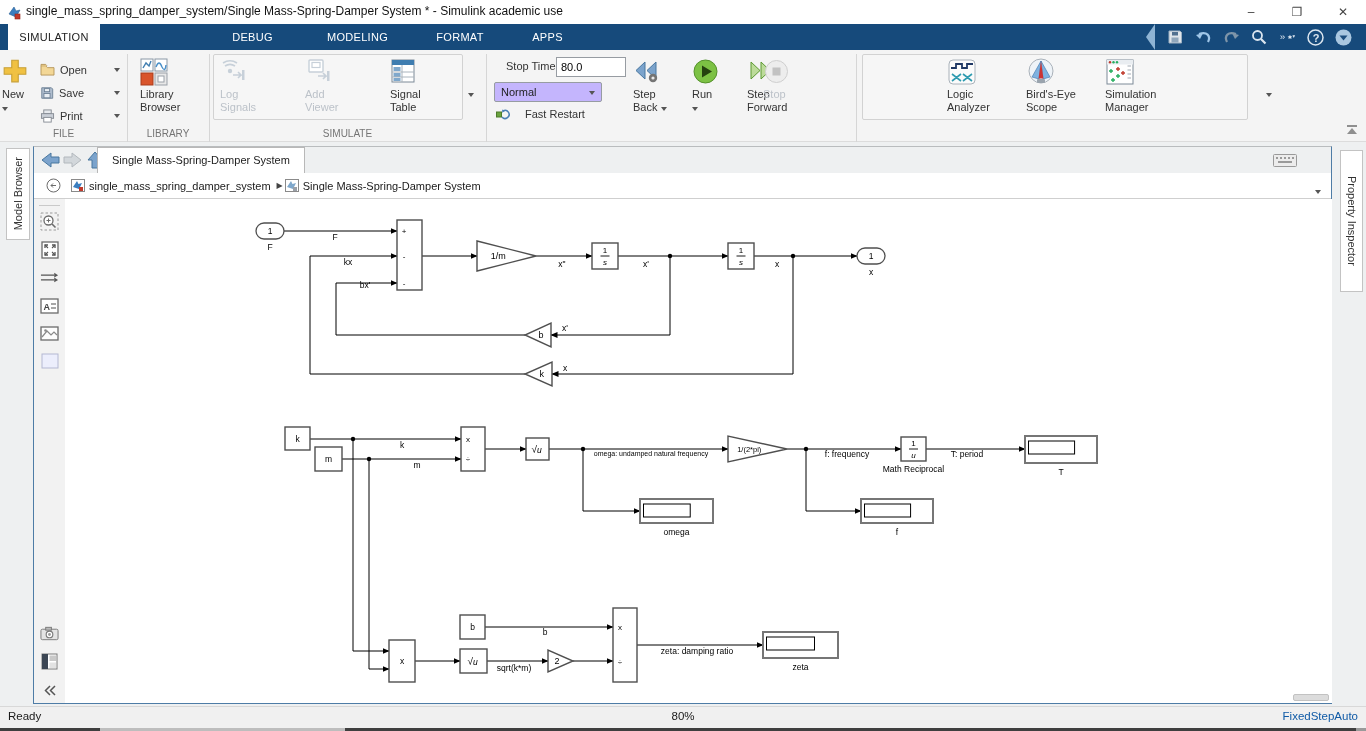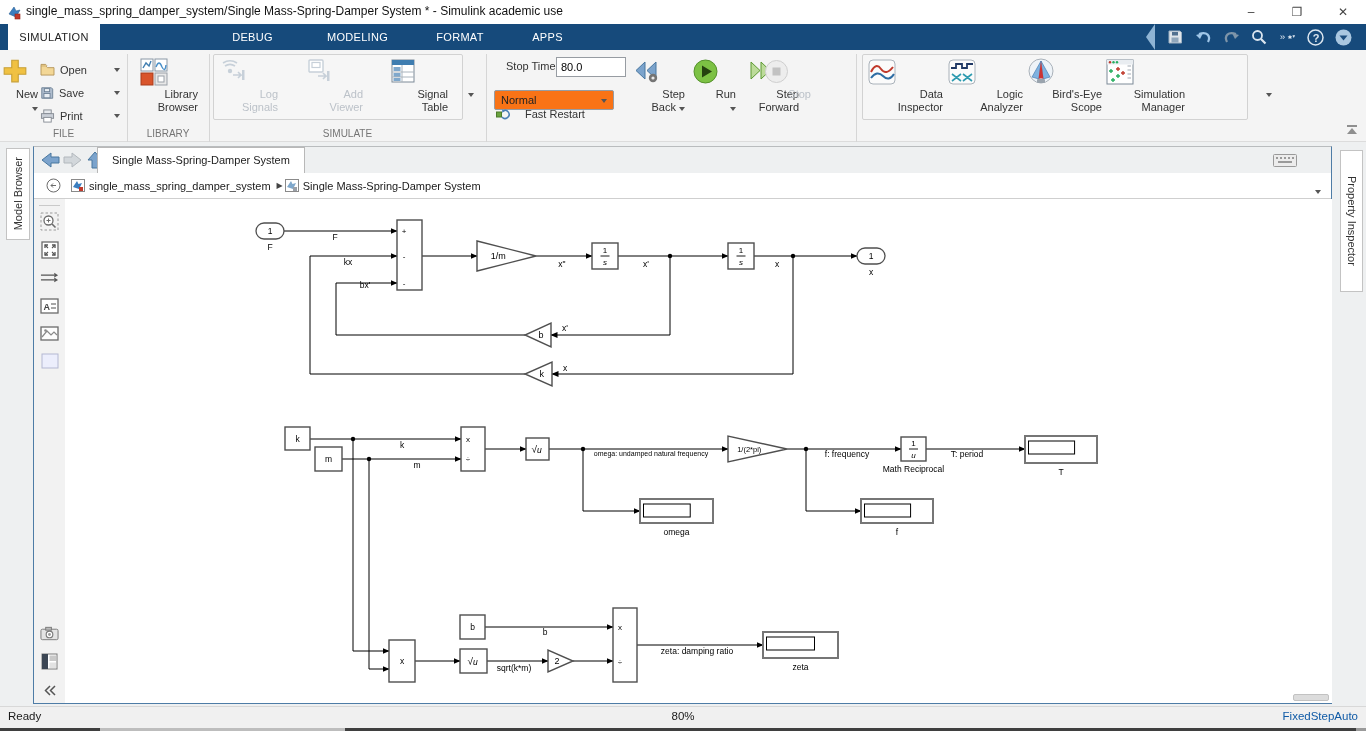--- a/index.html
+++ b/index.html
@@ -17,30 +17,30 @@
   #tabrow { position:absolute; left:0; top:24px; width:1366px; height:26px; background:#164a7b; }
   .rtab { position:absolute; top:0; height:26px; line-height:26px; text-align:center; color:#fff; font-size:11px; letter-spacing:.3px; }
   .rtab.active { background:#fff; color:#222; }
   #qat { position:absolute; right:0; top:0; height:26px; display:flex; align-items:center; gap:10px; padding-right:14px; }
   #qat .qi { width:18px; height:18px; display:flex; align-items:center; justify-content:center; }
 
   
   #ribbon { position:absolute; left:0; top:50px; width:1366px; height:92px; background:#f4f4f4; border-bottom:1px solid #dcdcdc; }
   .gsep { position:absolute; top:4px; width:1px; height:132px; background:#d6d6d6; top:4px; }
   .glabel { position:absolute; top:78px; font-size:10px; color:#747474; text-align:center; }
-  .bigbtn { position:absolute; top:6px; width:56px; text-align:right; cursor:default; }
+  .bigbtn { position:absolute; top:6px; width:56px; text-align:left; cursor:default; }
   .bigbtn .bic { display:block; height:30px; margin-top:2px; }
   .bigbtn .l1, .bigbtn .l2 { display:block; font-size:11px; color:#333; line-height:13px; }
   .bigbtn.disabled .l1, .bigbtn.disabled .l2 { color:#bcc2c9; }
   .rowbtn { position:absolute; left:40px; width:86px; height:21px; display:flex; align-items:center; gap:5px; font-size:11px; color:#333; }
   .dd { width:0; height:0; border-left:3.5px solid transparent; border-right:3.5px solid transparent; border-top:4px solid #555; display:inline-block; }
   .panelbox { position:absolute; top:4px; border:1px solid #d2d2d2; border-radius:2px; background:#f6f6f6; }
   .fld { font-size:11px; color:#333;margin-left:10px; }
   #stoptime-input { position:absolute; left:556px; top:7px; width:70px; height:20px; border:1px solid #979ca2; background:#fff; font-size:11px; padding:0 4px; font-family:"Liberation Sans",sans-serif; }
-  #mode-select { position:absolute; left:494px; top:32px; width:120px; height:20px; border:1px solid #979ca2; border-radius:2px; background:#f97316; font-size:11px; line-height:18px; padding:0 6px;margin-top:8px; }
+  #mode-select { position:absolute; left:494px; top:32px; width:108px; height:20px; border:1px solid #979ca2; border-radius:2px; background:#c4b5fd; font-size:11px; line-height:18px; padding:0 6px; }
   #mode-select .dd { position:absolute; right:6px; top:8px; }
 
   
   #editor { position:absolute; left:0; top:142px; width:1366px; height:564px; background:#eef0f1; }
   #mb-tab { position:absolute; left:6px; top:6px; width:24px; height:92px; background:#fff; border:1px solid #c3c3c3; display:flex; align-items:center; justify-content:center; }
   #mb-tab span { writing-mode:vertical-rl; transform:rotate(180deg); font-size:11px; color:#333; white-space:nowrap; }
   #pi-tab { position:absolute; left:1340px; top:8px; width:23px; height:142px; background:#fff; border:1px solid #c3c3c3; display:flex; align-items:center; justify-content:center; }
   #pi-tab span { writing-mode:vertical-rl; font-size:11px; color:#333; white-space:nowrap; }
   #frame { position:absolute; left:33px; top:4px; width:1299px; height:558px; background:#fff;
     border:1px solid #4e7ca6; border-top:1px solid #b9bcbe; }
@@ -301,31 +301,20 @@
         <svg width="27" height="27" viewBox="0 0 27 27">
             <circle cx="13.5" cy="13.5" r="11" fill="#ededed" stroke="#cfcfcf"></circle>
             <rect x="9.5" y="9.5" width="8" height="8" fill="#c2c2c2"></rect>
           </svg>
       </span>
       <span class="l1">Stop</span>
     </div>
     <div class="gsep" style="left:856px"></div>
 
     <div class="panelbox" style="left:862px;width:386px;height:66px"></div>
-    <div class="bigbtn" style="left:867px;width:76px">
-      <span class="bic">
-        <svg width="30" height="28" viewBox="0 0 30 28">
-            <rect x="2" y="2" width="26" height="24" rx="4" fill="#fbfbfb" stroke="#aab2ba"></rect>
-            <path d="M4 14 Q9 4 14 11 T26 9" fill="none" stroke="#c0392b" stroke-width="2"></path>
-            <path d="M4 20 Q10 12 16 18 T27 16" fill="none" stroke="#2e6da4" stroke-width="2"></path>
-          </svg>
-      </span>
-      <span class="l1">Data</span>
-      <span class="l2">Inspector</span>
-    </div>
     <div class="bigbtn" style="left:947px;width:76px">
       <span class="bic">
         <svg width="30" height="28" viewBox="0 0 30 28">
             <rect x="2" y="2" width="26" height="24" rx="4" fill="#fbfbfb" stroke="#aab2ba"></rect>
             <path d="M4 10 h5 v-4 h6 v4 h5 v-4 h6" fill="none" stroke="#1f3864" stroke-width="1.8"></path>
             <path d="M5 16 l9 7 m0-7 l-9 7 M16 16 l9 7 m0-7 l-9 7" stroke="#2e9bb0" stroke-width="1.6" fill="none"></path>
           </svg>
       </span>
       <span class="l1">Logic</span>
       <span class="l2">Analyzer</span>

